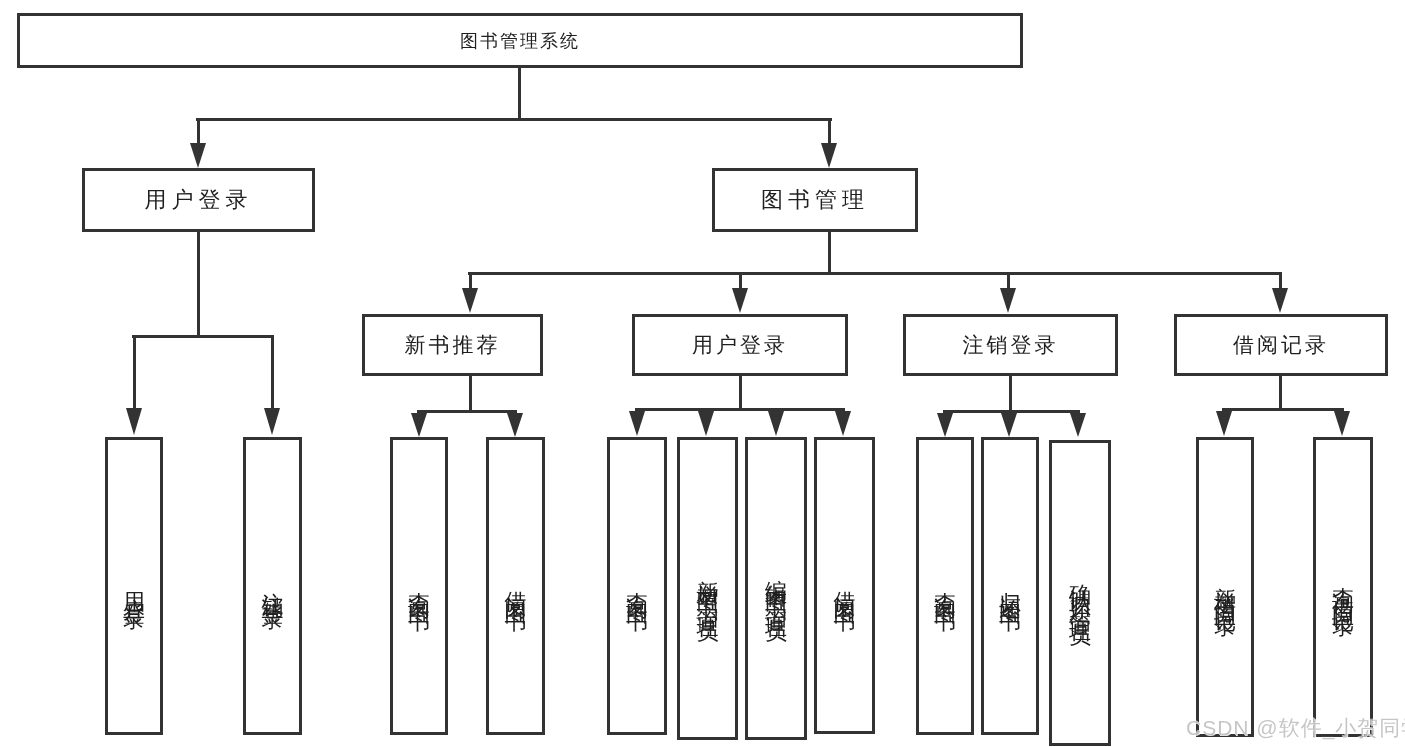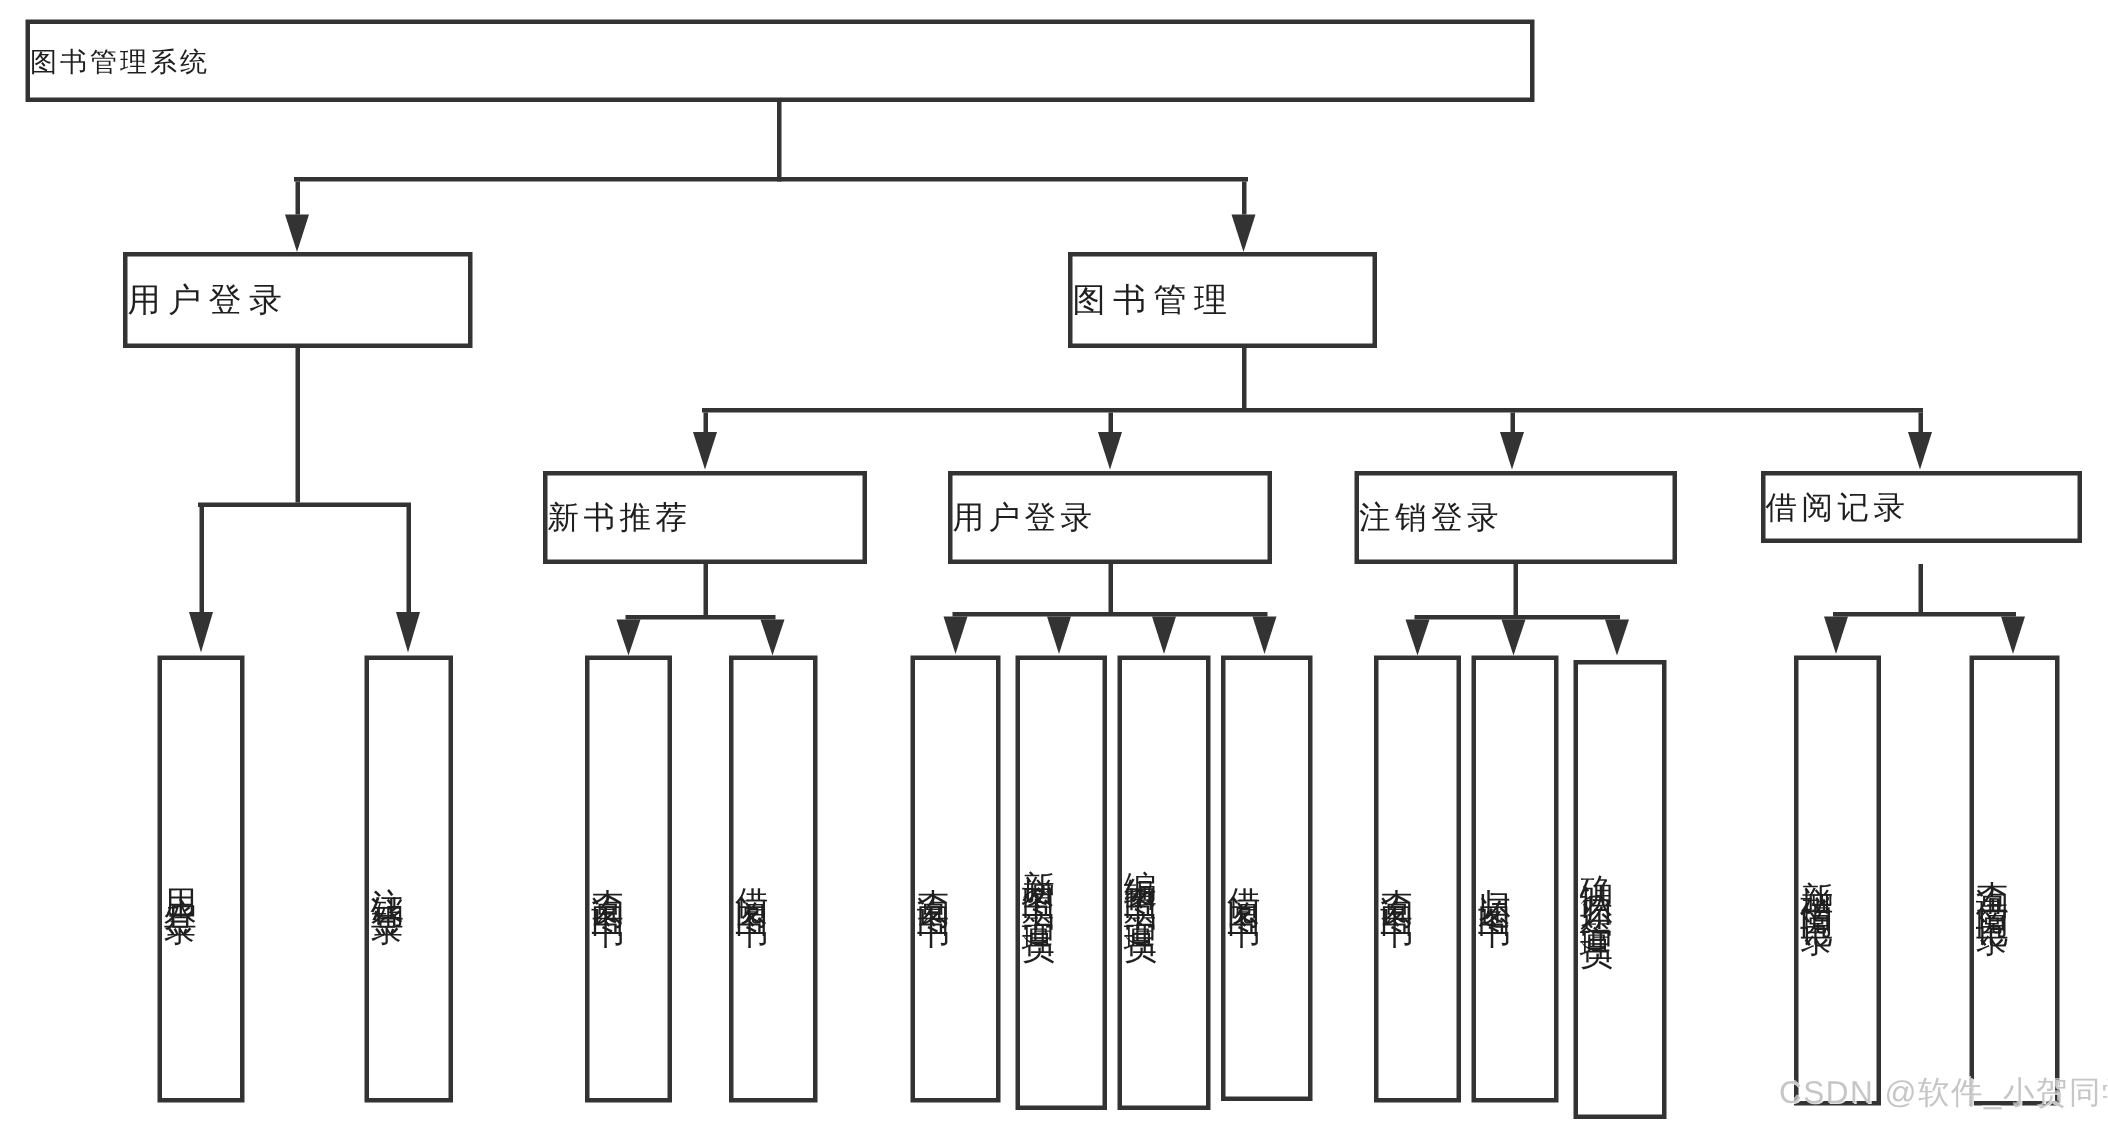--- a/index.html
+++ b/index.html
@@ -12,21 +12,21 @@
     overflow: hidden;
   }
   .node {
     position: absolute;
     box-sizing: border-box;
     border: 3px solid #333333;
     background: #ffffff;
     color: #1f1f1f;
     display: flex;
     align-items: center;
-    justify-content: flex-start;
+    justify-content: center;
     text-align: center;
   }
   .node.root  { font-size: 18px; letter-spacing: 2px; }
   .node.l2    { font-size: 22px; letter-spacing: 5px; }
   .node.l3    { font-size: 21px; letter-spacing: 3px; }
   .node.leaf  { font-size: 22px; }
   .node.leaf span {
     writing-mode: vertical-rl;
     text-orientation: upright;
     letter-spacing: 6px;
@@ -61,33 +61,33 @@
   </div>
 
   <div class="node l2" style="left:82px; top:168px; width:233px; height:64px;">
     <span>用户登录</span>
   </div>
 
   <div class="node l2" style="left:712px; top:168px; width:206px; height:64px;">
     <span>图书管理</span>
   </div>
 
-  <div class="node l3" style="left:362px; top:314px; width:216px; height:62px;">
+  <div class="node l3" style="left:362px; top:314px; width:181px; height:62px;">
     <span>新书推荐</span>
   </div>
 
   <div class="node l3" style="left:632px; top:314px; width:216px; height:62px;">
     <span>用户登录</span>
   </div>
 
   <div class="node l3" style="left:903px; top:314px; width:215px; height:62px;">
     <span>注销登录</span>
   </div>
 
-  <div class="node l3" style="left:1174px; top:314px; width:214px; height:48px;">
+  <div class="node l3" style="left:1174px; top:314px; width:214px; height:62px;">
     <span>借阅记录</span>
   </div>
 
   <div class="node leaf" style="left:105px; top:437px; width:58px; height:298px;">
     <span>用户登录</span>
   </div>
 
   <div class="node leaf" style="left:243px; top:437px; width:59px; height:298px;">
     <span>注销登录</span>
   </div>

